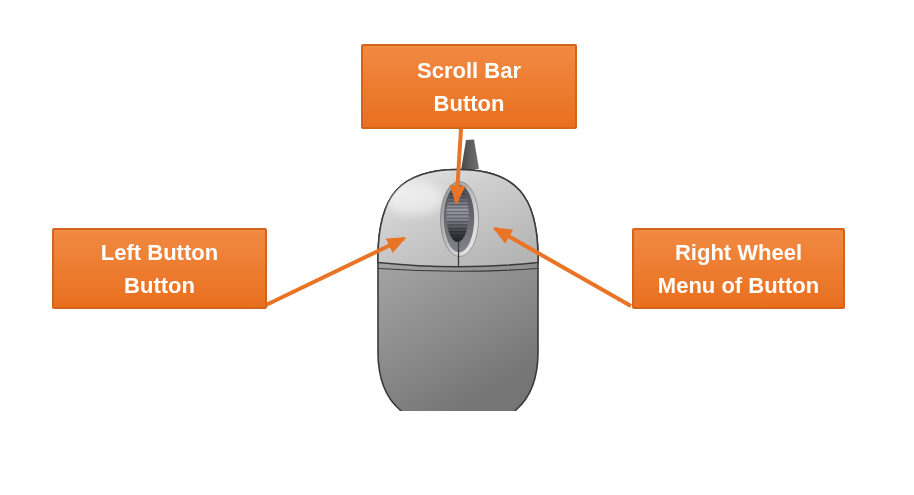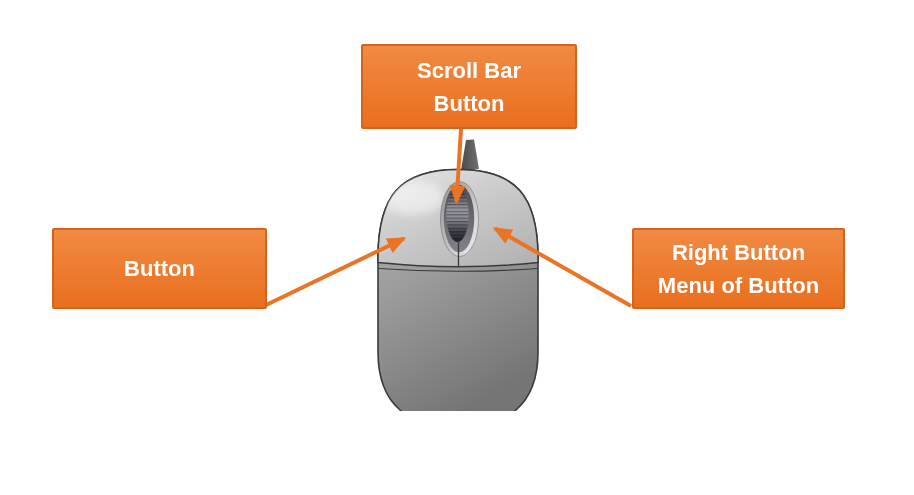--- a/index.html
+++ b/index.html
@@ -123,21 +123,22 @@
       <path class="arrow-shaft" d="M 461,129 L 456.5,202" marker-end="url(#ah)"></path>
     </g>
   </svg>
 
   <div class="label-box" id="box-scroll-wheel">
     <span>Scroll Bar</span>
     <span>Button</span>
   </div>
 
   <div class="label-box" id="box-left-button">
+    <span>Left Button</span>
     <span>Button</span>
   </div>
 
   <div class="label-box" id="box-right-button">
-    <span>Right Button</span>
+    <span>Right Wheel</span>
     <span>Menu of Button</span>
   </div>
 
 </div>
 
 </body></html>

